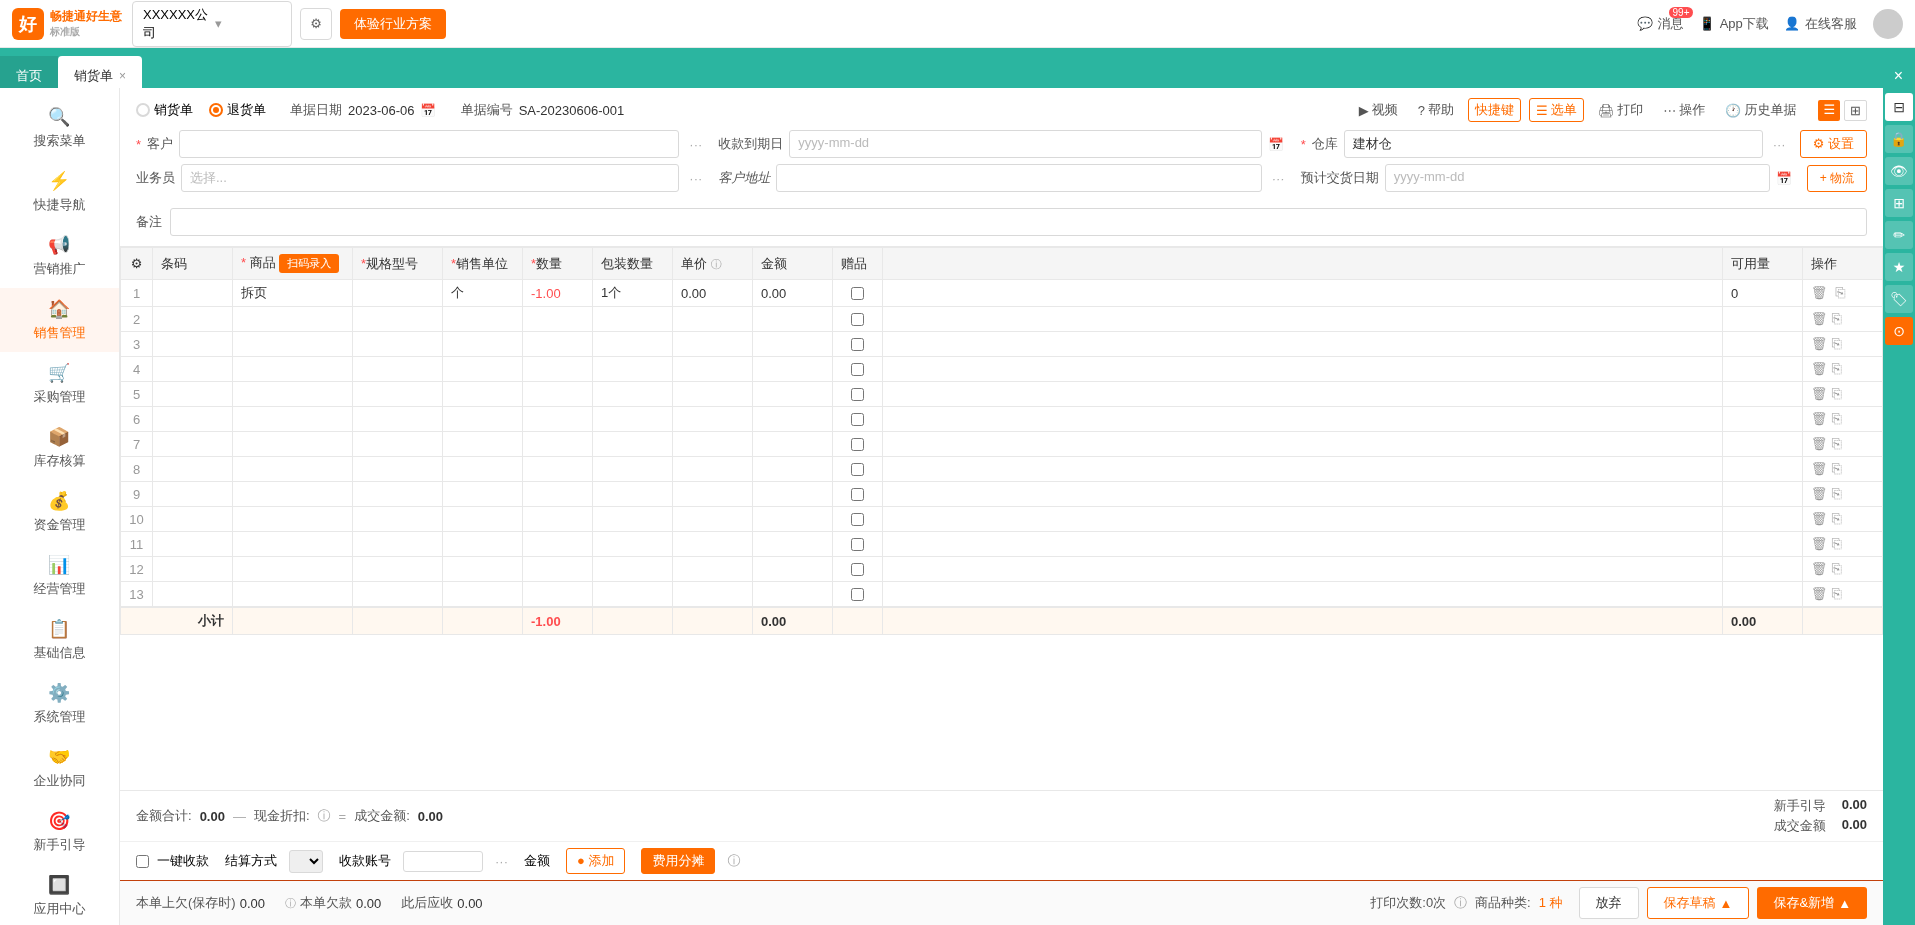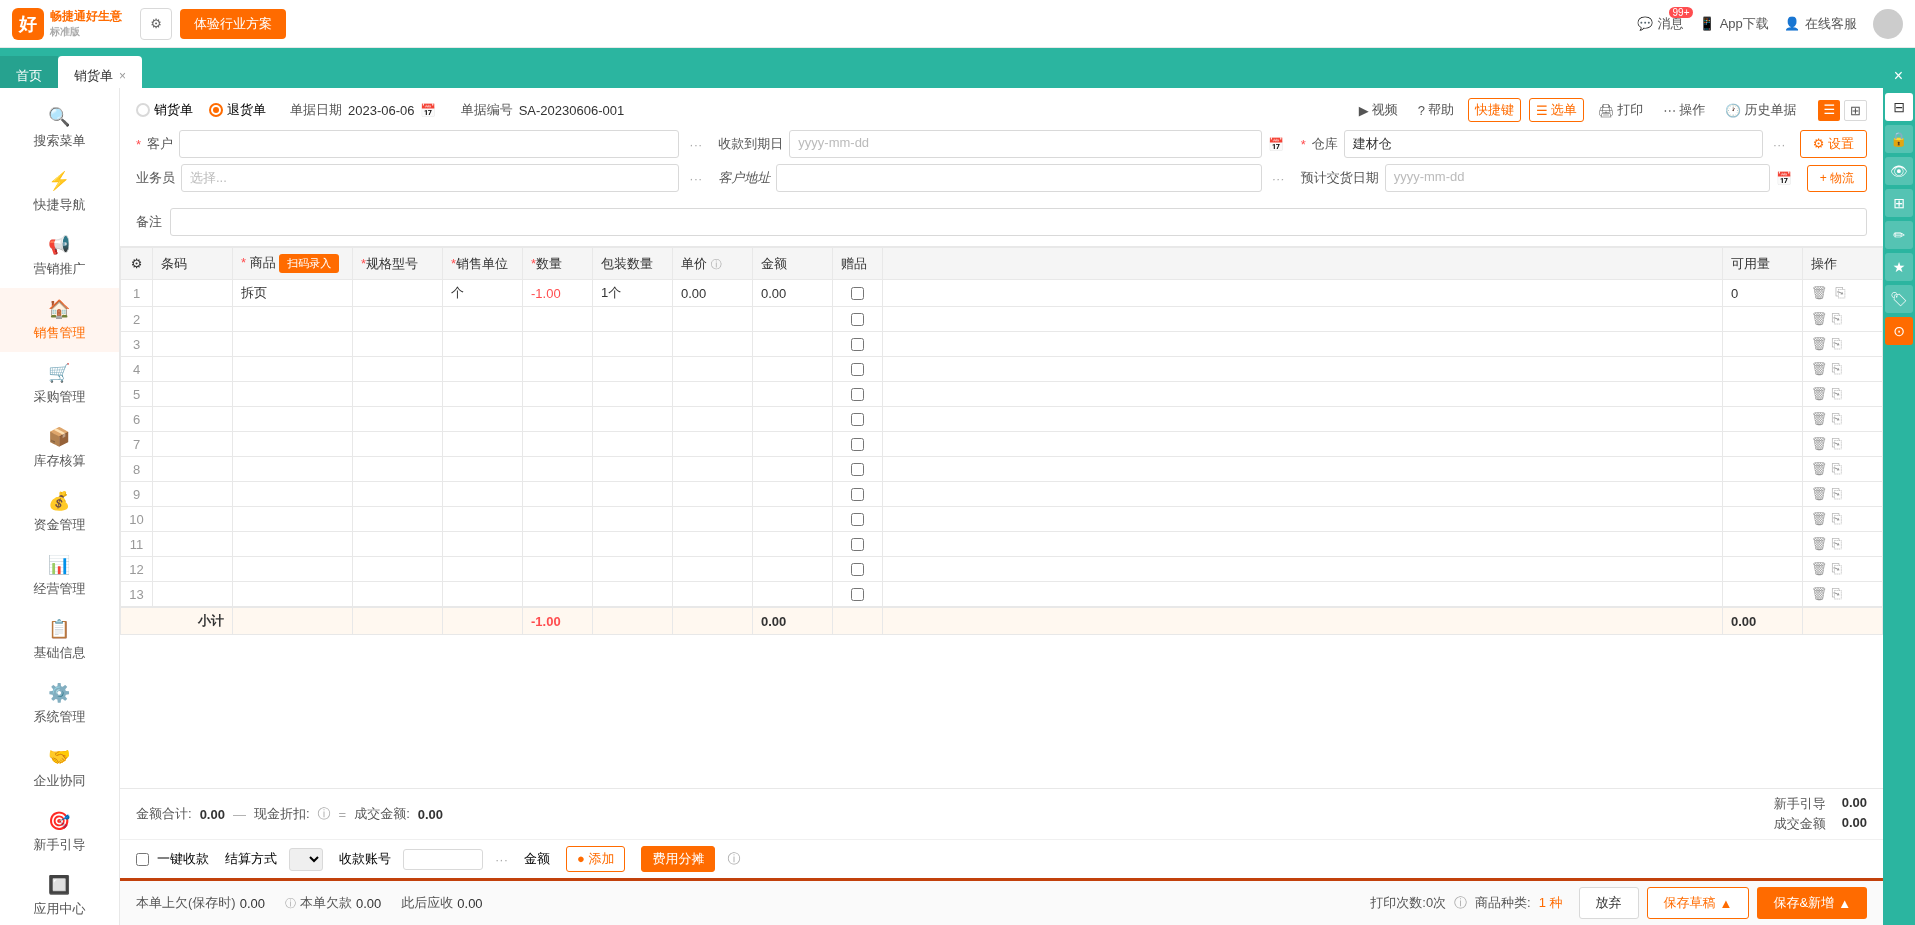--- a/index.html
+++ b/index.html
@@ -76,21 +76,21 @@
     .footer-row1 { display: flex; align-items: center; gap: 8px; padding: 6px 16px; border-bottom: 1px solid #f0f0f0; }
     .footer-row2 { display: flex; align-items: center; gap: 8px; padding: 6px 16px; }
     .footer-label { color: #555; }
     .footer-value { color: #333; font-weight: bold; }
     .dash { color: #aaa; }
     .equal { color: #aaa; }
     .add-expense-btn { border: 1px solid #ff6b00; color: #ff6b00; background: #fff; border-radius: 3px; padding: 3px 10px; cursor: pointer; font-size: 12px; }
     .expense-btn { background: #fff; border: 1px solid #ff6b00; color: #ff6b00; border-radius: 3px; padding: 3px 10px; cursor: pointer; }
     .expense-btn.active { background: #ff6b00; color: white; }
 
-    .footer-bottom { display: flex; align-items: center; padding: 6px 16px; background: #fafafa; border-top: 3px solid #c2410c; }
+    .footer-bottom { display: flex; align-items: center; padding: 6px 16px; background: #fafafa; border-top: 1px solid #c2410c; }
     .footer-stats { display: flex; gap: 20px; align-items: center; flex: 1; }
     .stat-item { display: flex; align-items: center; gap: 4px; color: #555; }
     .stat-value { color: #333; }
     .print-info { margin-left: auto; display: flex; align-items: center; gap: 8px; color: #555; }
     .action-btns { display: flex; gap: 8px; margin-left: 16px; }
     .btn-abandon { border: 1px solid #d9d9d9; background: #fff; color: #333; border-radius: 3px; padding: 6px 16px; cursor: pointer; font-family: Liberation Serif, serif; }
     .btn-draft { border: 1px solid #ff6b00; background: #fff; color: #ff6b00; border-radius: 3px; padding: 6px 16px; cursor: pointer; display: flex; align-items: center; gap: 4px; }
     .btn-save { background: #ff6b00; color: white; border: none; border-radius: 3px; padding: 6px 16px; cursor: pointer; display: flex; align-items: center; gap: 4px; }
     .amount-row { display: flex; justify-content: space-between; gap: 16px; font-size: 12px; color: #555; }
     .amount-val { color: #333; font-weight: bold; }
@@ -119,20 +119,24 @@
 <body>
 
 <div class="top-bar">
   <div class="brand-logo">
     <div class="brand-icon">好</div>
     <div>
       <div style="font-size:12px;color:#ff6b00;font-weight:bold;font-family:Liberation Mono, monospace;">畅捷通好生意</div>
       <div style="font-size:10px;color:#aaa;">标准版</div>
     </div>
   </div>
+  <div class="company-selector">
+    <span>XXXXXX公司</span>
+    <span class="arrow">▾</span>
+  </div>
   <div class="gear-btn">⚙</div>
   <button class="trial-btn">体验行业方案</button>
   <div class="top-right">
     <div class="badge-wrap">
       <span>💬</span>
       <span>消息</span>
       <span class="badge">99+</span>
     </div>
     <div class="top-icon-btn">
       <span>📱</span>

